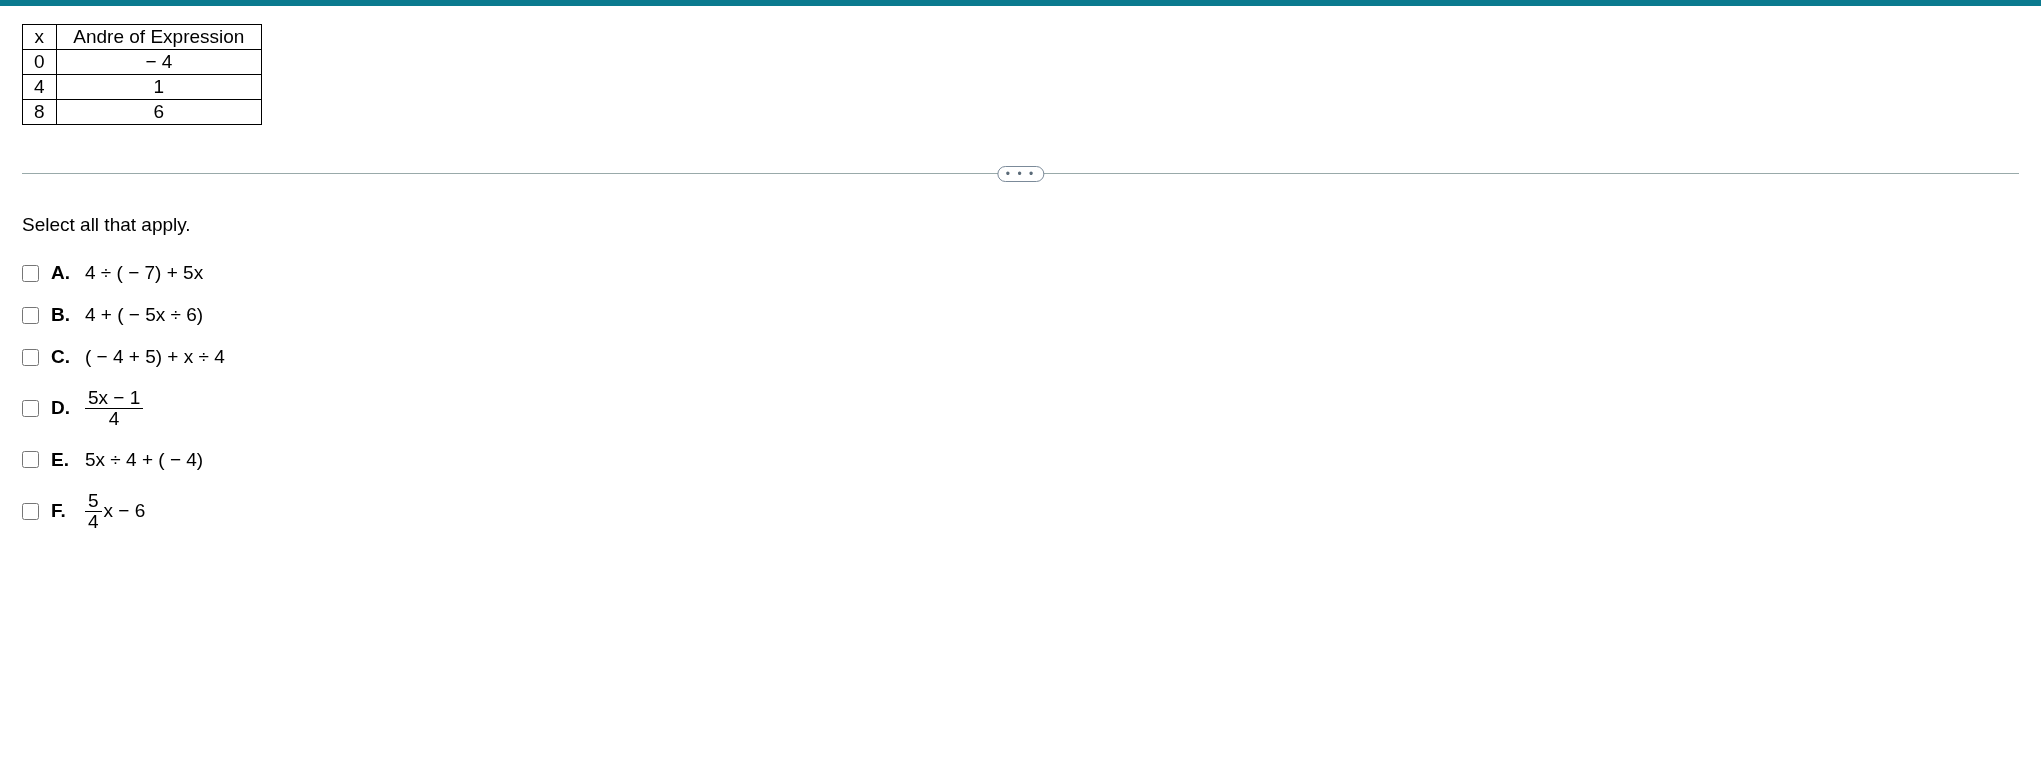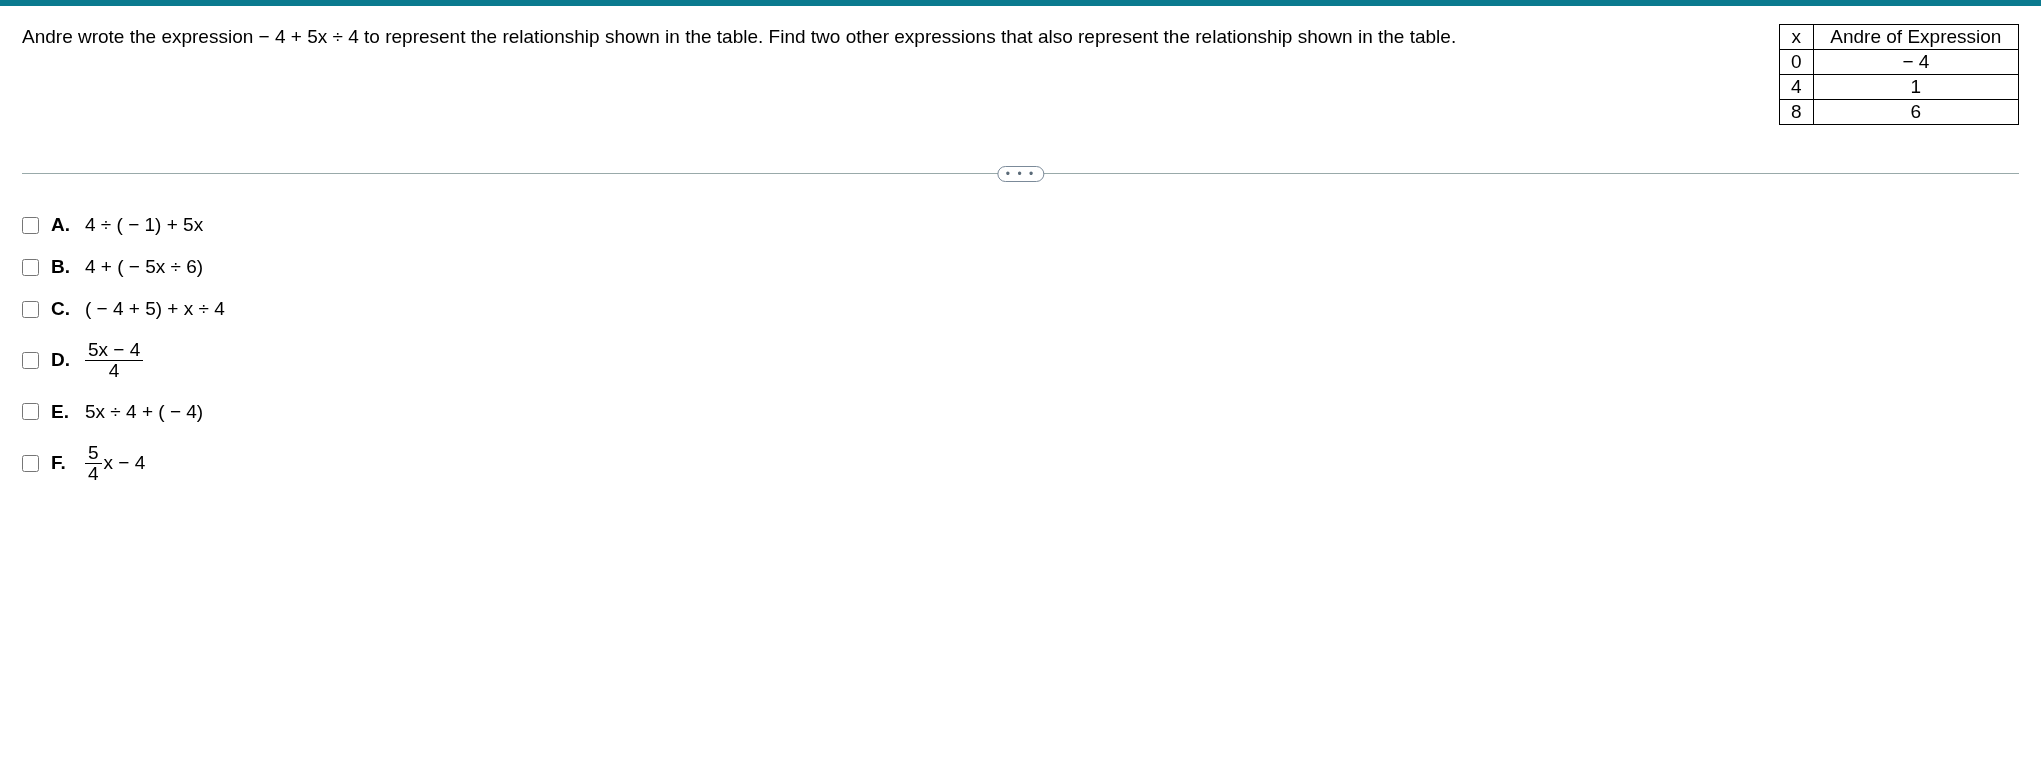--- a/index.html
+++ b/index.html
@@ -106,21 +106,20 @@
   }
 </style>
 </head>
 <body>
 
 <div class="top-bar"></div>
 
 <div class="content">
 
   <div class="prompt-row">
-    <div class="prompt-text">Andre wrote the expression  − 4 + 5x ÷ 4 to represent the relationship shown in the table. Find two other expressions that also represent the relationship shown in the table.</div>
     <table class="data-table">
       <tbody>
           <tr>
         <th>x</th>
         <th>Andre of Expression</th>
       </tr>
       <tr>
         <td>0</td>
         <td>− 4</td>
       </tr>
@@ -134,65 +133,66 @@
       </tr>
     </tbody>
       </table>
   </div>
 
   <div class="divider-wrap">
     <hr class="divider-line">
     <div class="divider-pill">• • •</div>
   </div>
 
+  <div class="instruction">Select all that apply.</div>
 
   <div class="options">
 
     <label class="option">
       <input type="checkbox" style="">
       <span class="opt-letter">A.</span>
-      <span class="expr">4 ÷ ( − 1) + 5x</span>
+      <span class="expr">4 ÷ ( − 7) + 5x</span>
     </label>
 
     <label class="option">
       <input type="checkbox" style="">
       <span class="opt-letter">B.</span>
       <span class="expr">4 + ( − 5x ÷ 6)</span>
     </label>
 
     <label class="option">
       <input type="checkbox" style="">
       <span class="opt-letter">C.</span>
       <span class="expr">( − 4 + 5) + x ÷ 4</span>
     </label>
 
     <label class="option">
       <input type="checkbox" style="">
       <span class="opt-letter">D.</span>
       <span class="expr">
         <span class="frac">
-          <span class="num">5x − 4</span>
+          <span class="num">5x − 1</span>
           <span class="den">4</span>
         </span>
       </span>
     </label>
 
     <label class="option">
       <input type="checkbox" style="">
       <span class="opt-letter">E.</span>
       <span class="expr">5x ÷ 4 + ( − 4)</span>
     </label>
 
     <label class="option">
       <input type="checkbox" style="">
       <span class="opt-letter">F.</span>
       <span class="expr">
         <span class="frac">
           <span class="num">5</span>
           <span class="den">4</span>
         </span>
-        <span>x − 4</span>
+        <span>x − 6</span>
       </span>
     </label>
 
   </div>
 
 </div>
 
 </body></html>

